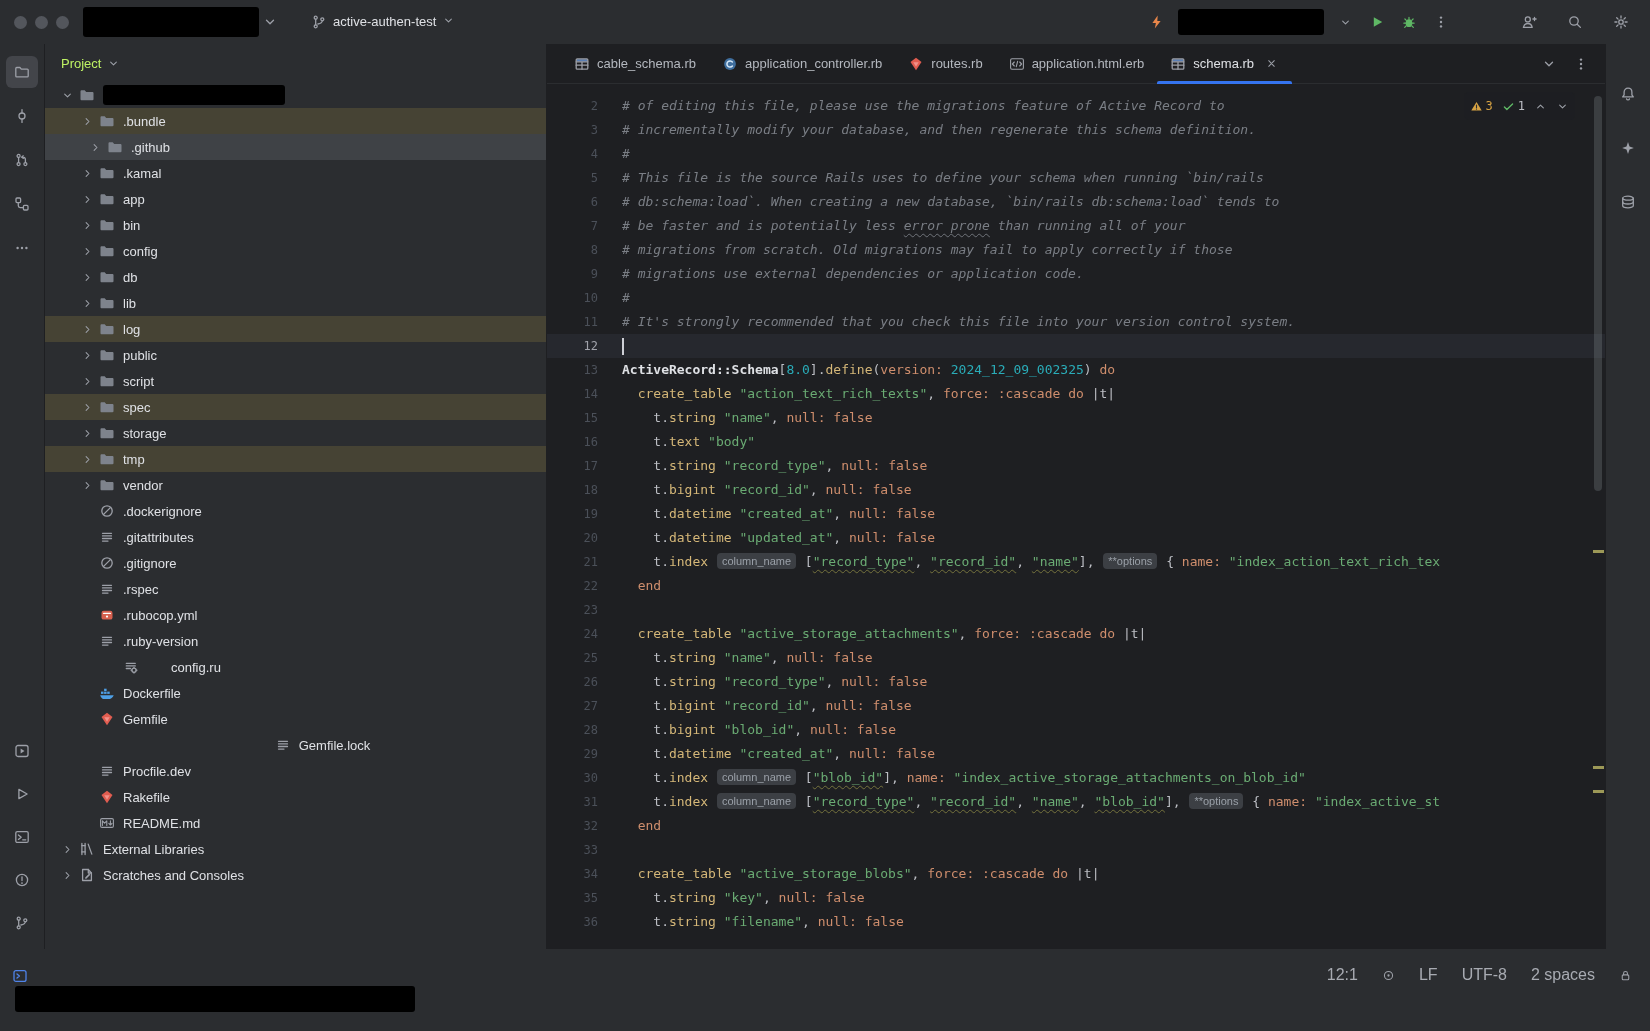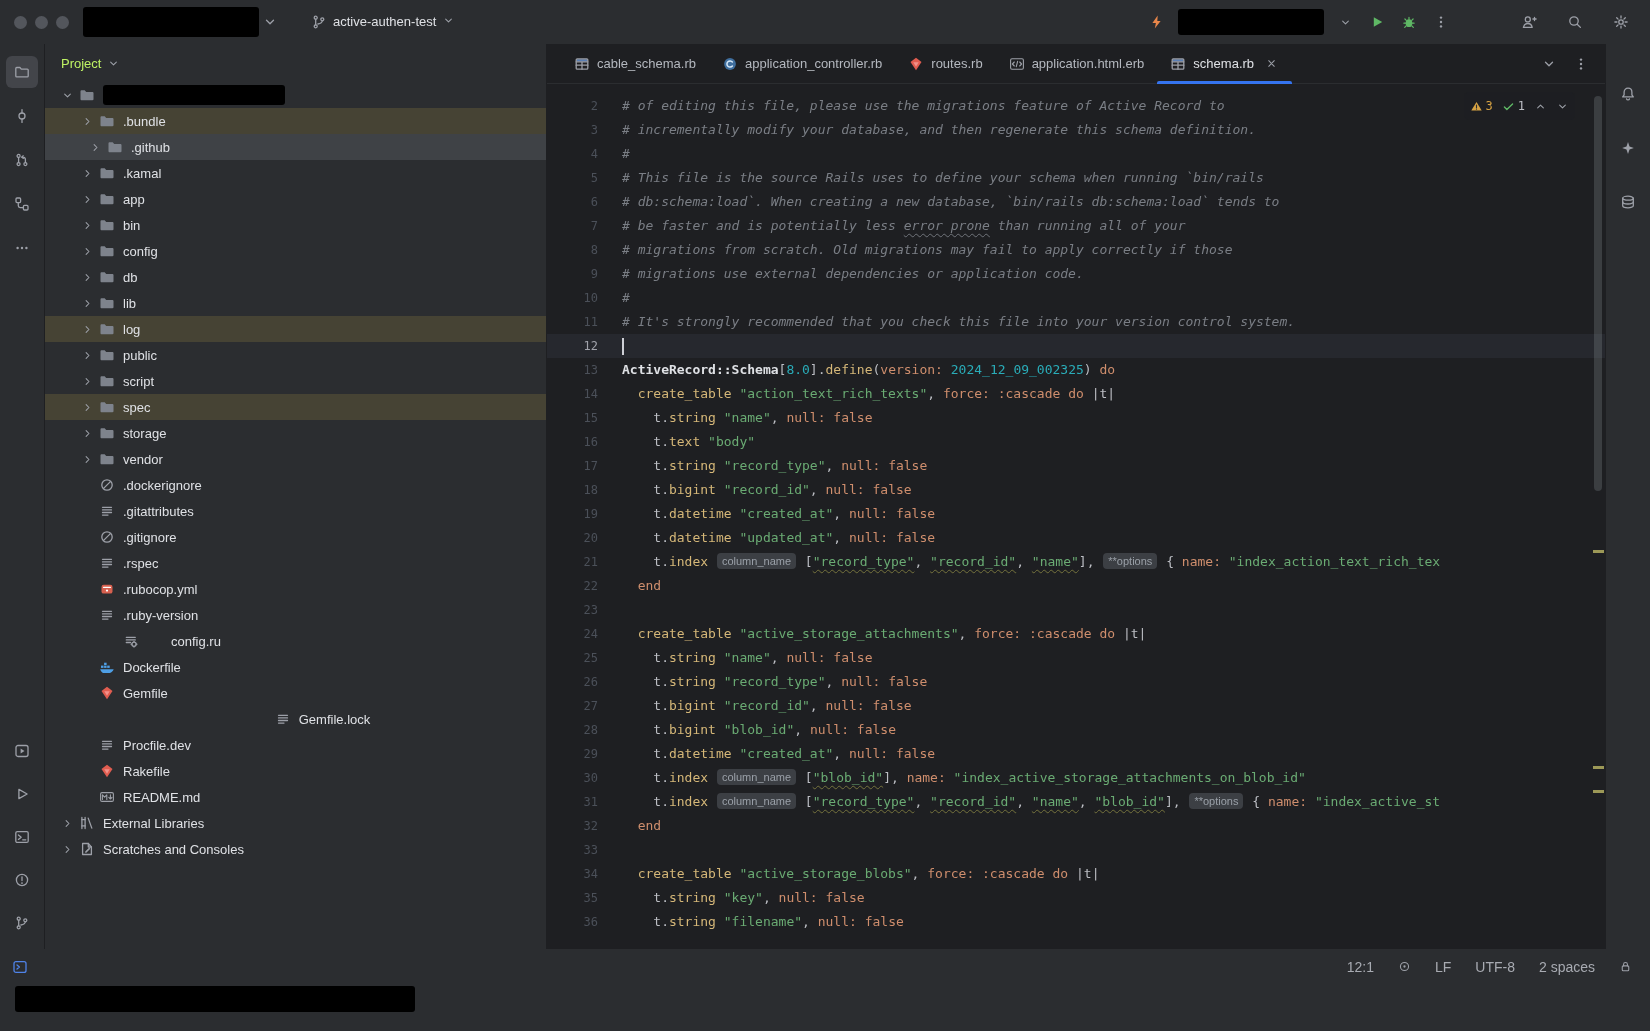--- a/index.html
+++ b/index.html
@@ -72,21 +72,21 @@
   .inspections{position:absolute;top:8px;right:30px;display:flex;align-items:center;gap:9px;font-size:12px;color:#bcbec4;
     background:rgba(30,31,34,.88);padding:2px 6px;border-radius:5px;z-index:4}
   .insp-item{display:flex;align-items:center;gap:3px}
   .insp-w{color:#d6a243}
   .scroll-thumb{position:absolute;right:3px;top:12px;width:8px;height:395px;background:rgba(166,171,179,.22);border-radius:4px;z-index:3}
   .stripe{position:absolute;right:1px;width:11px;height:3px;background:#b3ae60;opacity:.85;z-index:2}
 
   .right-toolbar{flex:0 0 45px;border-left:1px solid #1e1f22;display:flex;flex-direction:column;align-items:center;padding-top:34px;gap:22px;background:#2b2d30}
 
   
-  .statusbar{flex:0 0 35px;display:flex;align-items:center;padding:0 18px 0 12px;font-size:14px;color:#a8abb2;background:#2b2d30}
+  .statusbar{flex:0 0 35px;display:flex;align-items:flex-end;padding:0 18px 0 12px;font-size:16px;color:#a8abb2;background:#2b2d30}
   .sb-right{margin-left:auto;display:flex;align-items:center;gap:24px}
   .sb-item{cursor:pointer;display:flex;align-items:center}
   .bottom-strip{flex:0 0 47px;background:#2b2d30;padding:2px 0 0 15px;display:flex;align-items:flex-start}
 
   .ico{display:inline-flex;align-items:center;justify-content:center;line-height:0}
   .ico.sm svg{width:13px;height:13px}
 </style>
 </head>
 <body>
 
@@ -437,20 +437,33 @@
               <svg width="16" height="16" viewBox="0 0 16 16" fill="none" stroke="#9da0a8" stroke-width="1.3" stroke-linecap="round" stroke-linejoin="round">
                 <path d="M6.3 4.5L9.8 8l-3.5 3.5"></path>
               </svg>
             </span>
             <span class="tw ico">
               <svg width="16" height="16" viewBox="0 0 16 16" fill="none" stroke="#9da0a8" stroke-width="1.3" stroke-linecap="round" stroke-linejoin="round">
                 <path d="M1.5 4.2c0-.5.4-.9.9-.9h3.3l1.5 1.7h6.4c.5 0 .9.4.9.9v6.4c0 .5-.4.9-.9.9H2.4c-.5 0-.9-.4-.9-.9z" fill="#7e838c" stroke="none"></path>
               </svg>
             </span>
             <span class="tree-label">storage</span>
+          </div>
+          <div class="tree-row hl-olive" style="padding-left: 32px;">
+            <span class="tw ico sm">
+              <svg width="16" height="16" viewBox="0 0 16 16" fill="none" stroke="#9da0a8" stroke-width="1.3" stroke-linecap="round" stroke-linejoin="round">
+                <path d="M6.3 4.5L9.8 8l-3.5 3.5"></path>
+              </svg>
+            </span>
+            <span class="tw ico">
+              <svg width="16" height="16" viewBox="0 0 16 16" fill="none" stroke="#9da0a8" stroke-width="1.3" stroke-linecap="round" stroke-linejoin="round">
+                <path d="M1.5 4.2c0-.5.4-.9.9-.9h3.3l1.5 1.7h6.4c.5 0 .9.4.9.9v6.4c0 .5-.4.9-.9.9H2.4c-.5 0-.9-.4-.9-.9z" fill="#7e838c" stroke="none"></path>
+              </svg>
+            </span>
+            <span class="tree-label">tmp</span>
           </div>
           <div class="tree-row" style="padding-left: 32px;">
             <span class="tw ico sm">
               <svg width="16" height="16" viewBox="0 0 16 16" fill="none" stroke="#9da0a8" stroke-width="1.3" stroke-linecap="round" stroke-linejoin="round">
                 <path d="M6.3 4.5L9.8 8l-3.5 3.5"></path>
               </svg>
             </span>
             <span class="tw ico">
               <svg width="16" height="16" viewBox="0 0 16 16" fill="none" stroke="#9da0a8" stroke-width="1.3" stroke-linecap="round" stroke-linejoin="round">
                 <path d="M1.5 4.2c0-.5.4-.9.9-.9h3.3l1.5 1.7h6.4c.5 0 .9.4.9.9v6.4c0 .5-.4.9-.9.9H2.4c-.5 0-.9-.4-.9-.9z" fill="#7e838c" stroke="none"></path>

